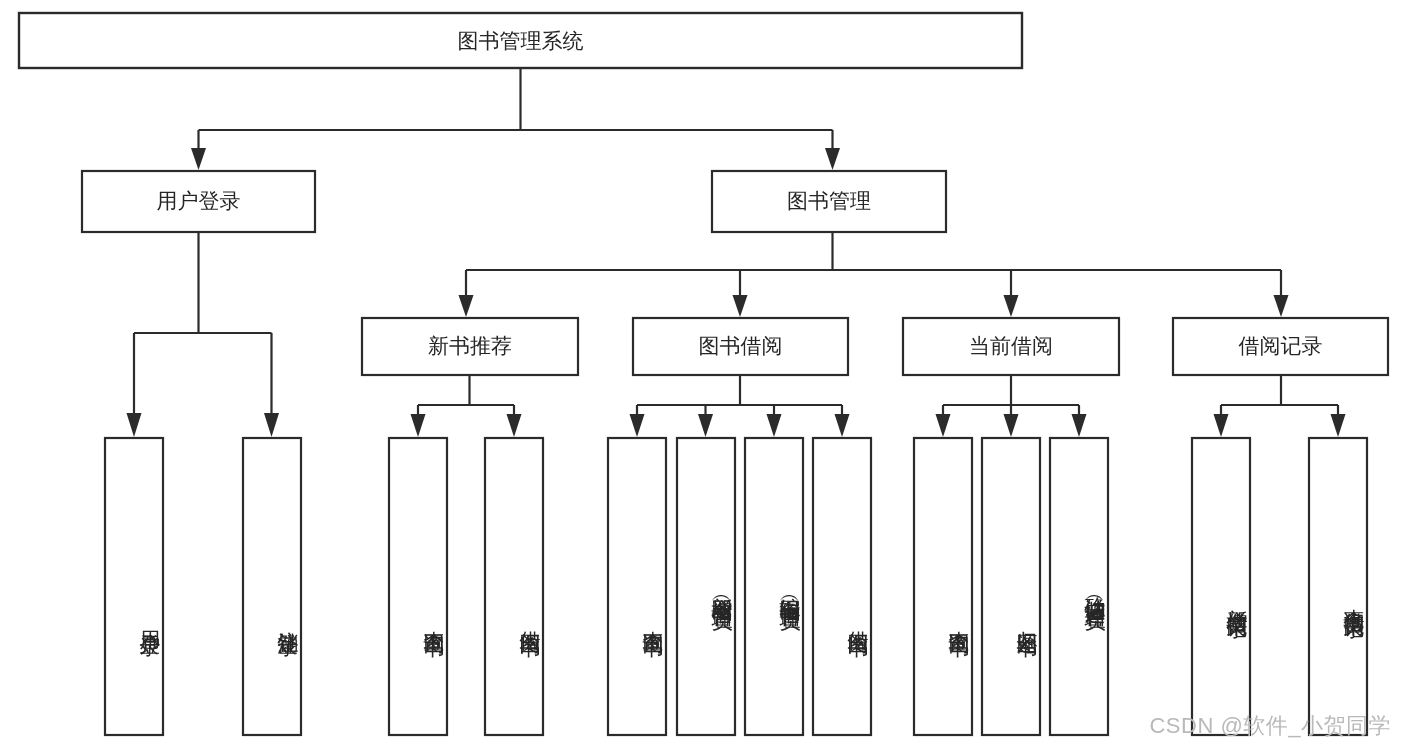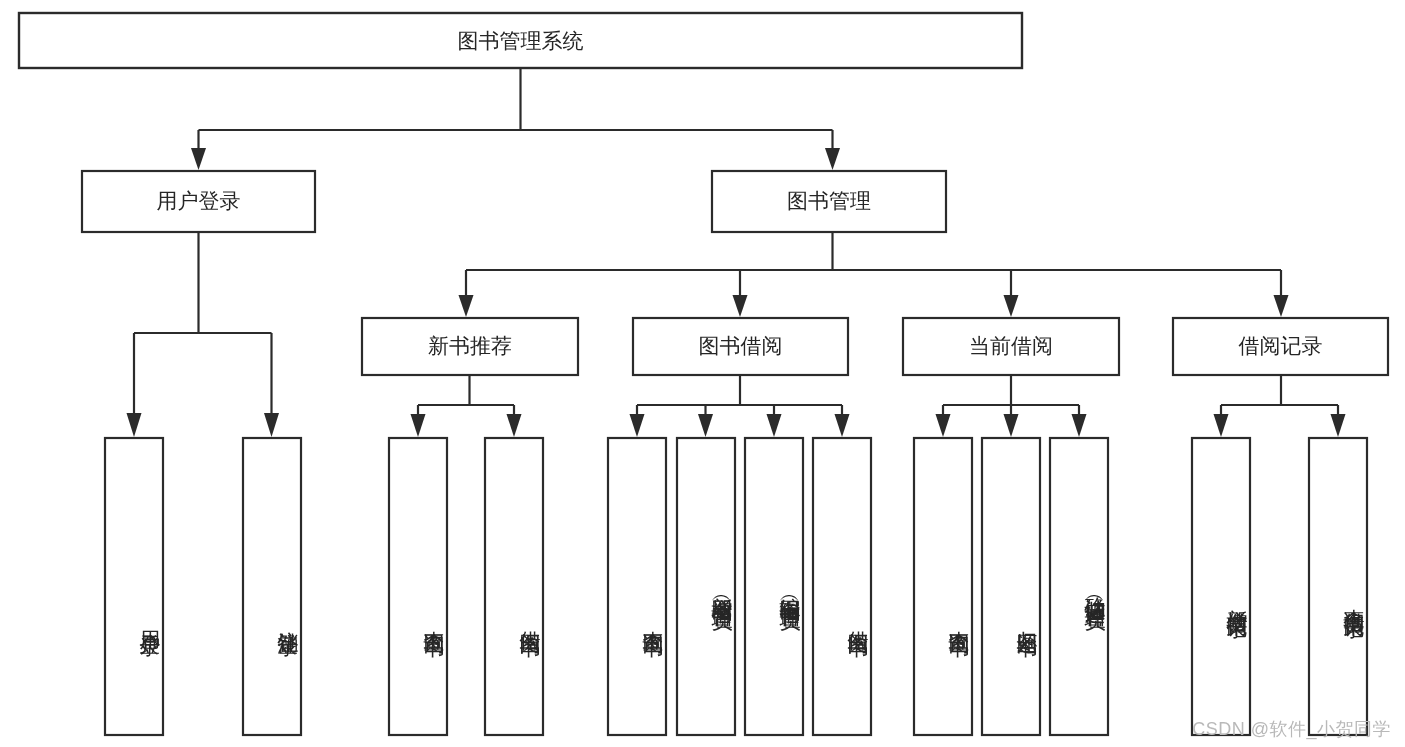--- a/index.html
+++ b/index.html
@@ -66,21 +66,21 @@
     align-items: flex-start;
     justify-content: center;
     white-space: nowrap;
     pointer-events: none;
   }
   .watermark {
     position: absolute;
     right: 14px;
     bottom: 6px;
     font-family: "Liberation Sans", "DejaVu Sans", sans-serif;
-    font-size: 18px;
+    font-size: 22px;
     color: #b9b9b9;
     letter-spacing: 0.5px;
     white-space: nowrap;
   }
 </style>
 </head>
 <body>
 
 <div id="diagram-root">
 

